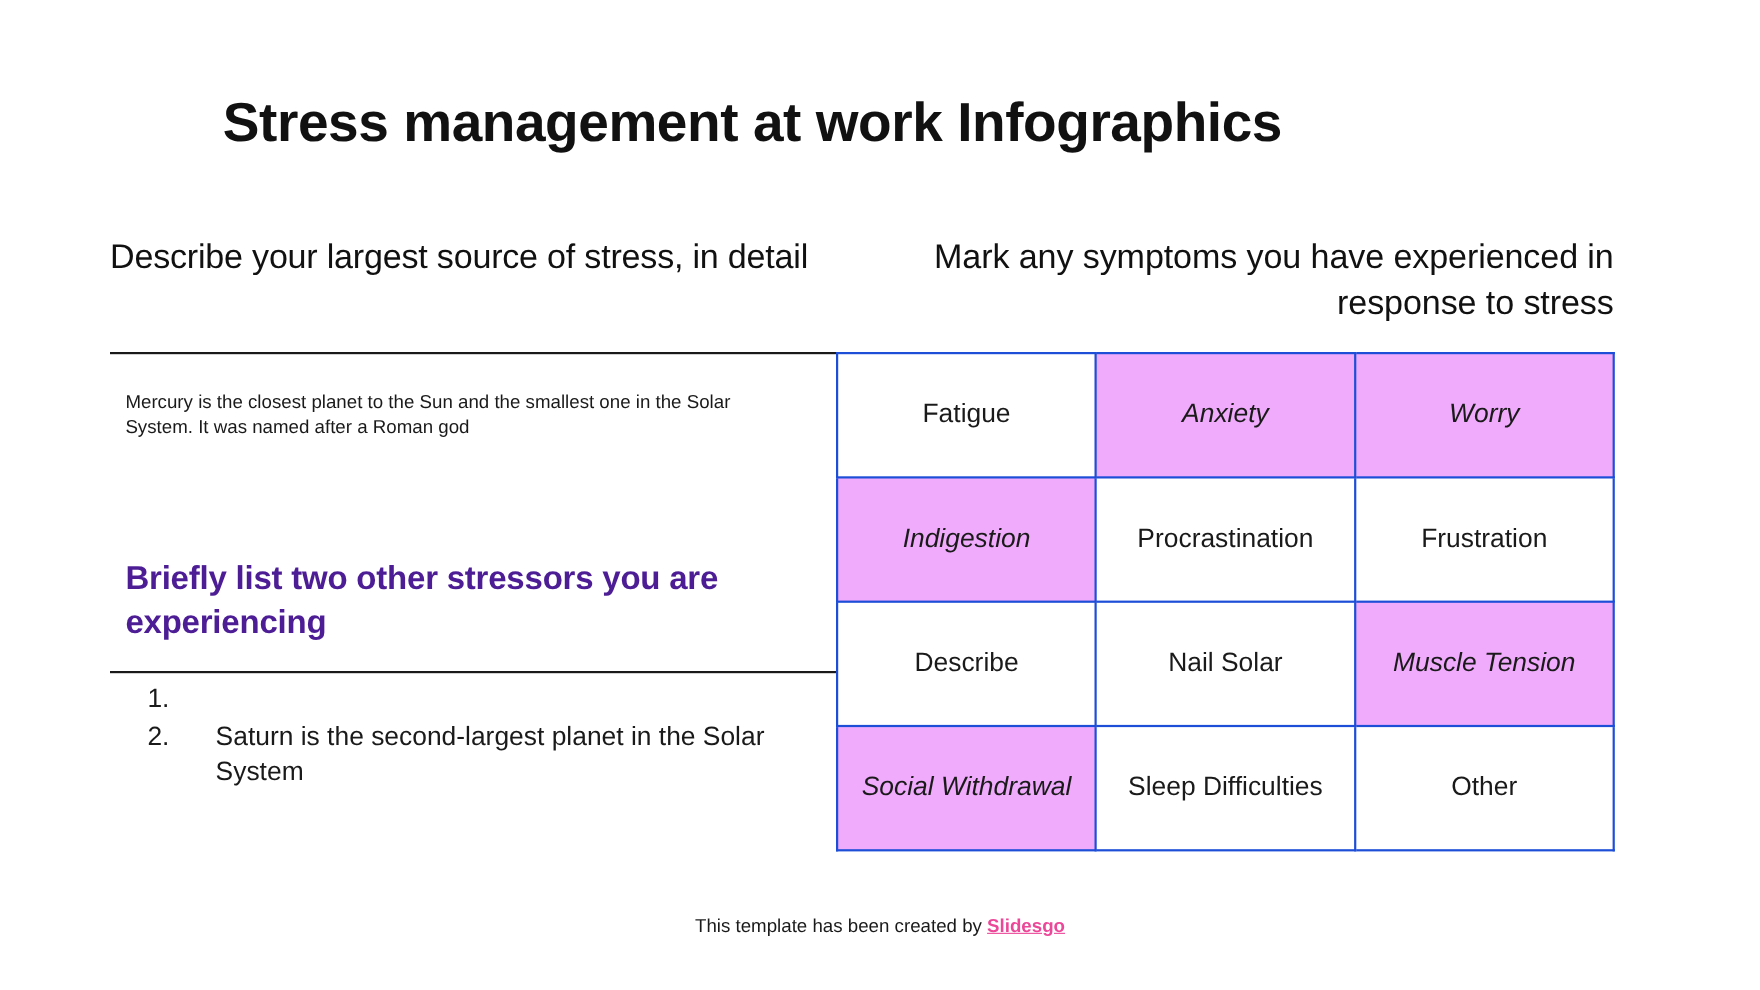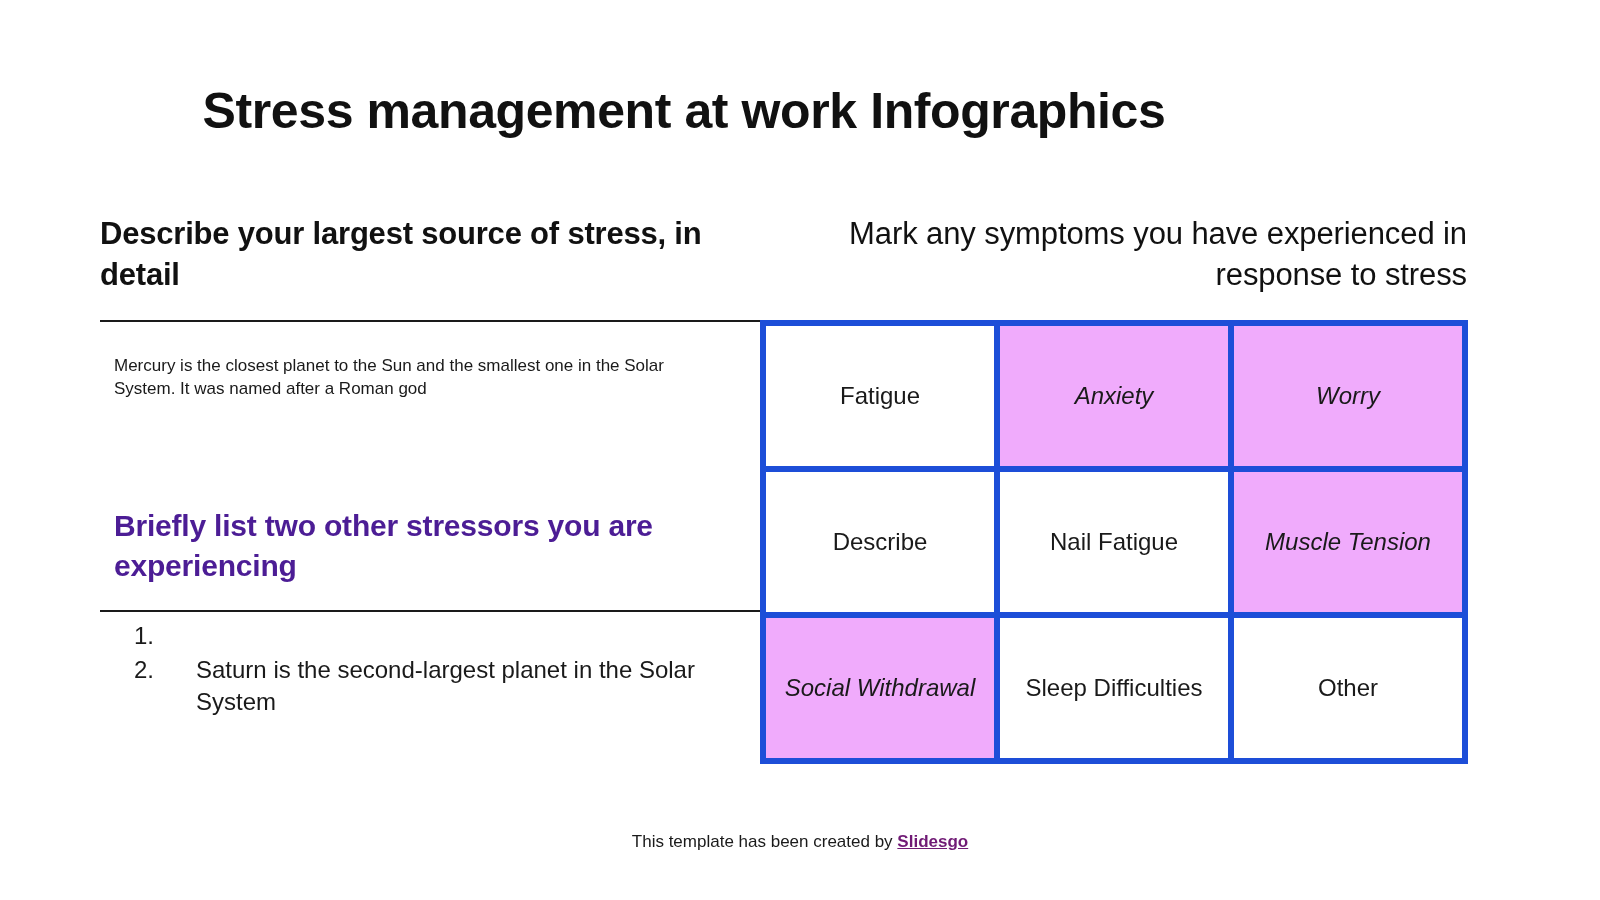--- a/index.html
+++ b/index.html
@@ -40,21 +40,21 @@
 
   
   .left-col {
     position: absolute;
     left: 100px;
     top: 214px;
     width: 660px;
   }
   .heading-primary {
     font-size: 31px;
-    font-weight: 700;
+    font-weight: 400;
     line-height: 1.32;
     color: #111111;
     margin: 0;
     letter-spacing: -0.2px;
   }
   .rule {
     height: 0;
     border-top: 2px solid #1a1a1a;
     margin: 0;
   }
@@ -135,21 +135,21 @@
   .symptom-table {
     position: absolute;
     left: 760px;
     top: 320px;
     width: 708px;
     height: 444px;
     border-collapse: collapse;
     table-layout: fixed;
   }
   .symptom-table td {
-    border: 6px solid #1d4ed8;
+    border: 2px solid #1d4ed8;
     width: 33.333%;
     height: 111px;
     text-align: center;
     vertical-align: middle;
     font-size: 24px;
     font-weight: 400;
     color: #1a1a1a;
     line-height: 1.28;
     padding: 0 6px;
     background: #ffffff;
@@ -166,21 +166,21 @@
     top: 832px;
     width: 1600px;
     text-align: center;
     font-size: 17px;
     color: #1a1a1a;
     font-weight: 400;
   }
   .footer b {
     font-weight: 700;
     text-decoration: underline;
-    color: #701a75;
+    color: #ec4899;
   }
 </style>
 </head>
 <body>
 
 <div class="slide">
 
   <div class="title">Stress management at work Infographics</div>
 
   <div class="left-col">
@@ -208,22 +208,27 @@
   <div class="right-head">Mark any symptoms you have experienced in response to stress</div>
 
   <table class="symptom-table">
     <tbody id="symptom-body">
         <tr>
           <td>Fatigue</td>
           <td class="marked">Anxiety</td>
           <td class="marked">Worry</td>
         </tr>
         <tr>
+          <td class="marked">Indigestion</td>
+          <td>Procrastination</td>
+          <td>Frustration</td>
+        </tr>
+        <tr>
           <td>Describe</td>
-          <td>Nail Fatigue</td>
+          <td>Nail Solar</td>
           <td class="marked">Muscle Tension</td>
         </tr>
         <tr>
           <td class="marked">Social Withdrawal</td>
           <td>Sleep Difficulties</td>
           <td>Other</td>
         </tr>
       </tbody>
   </table>
 

